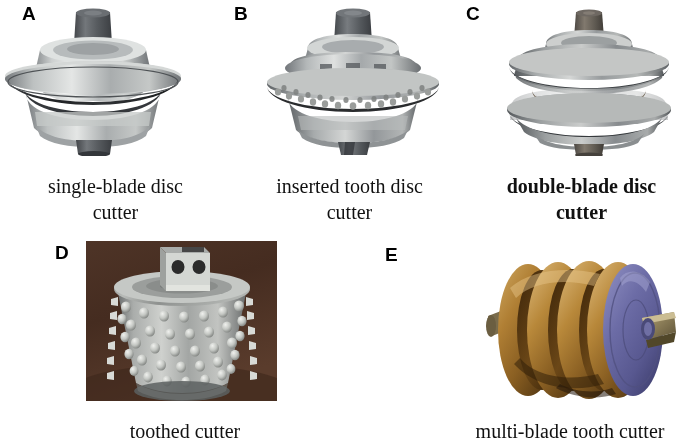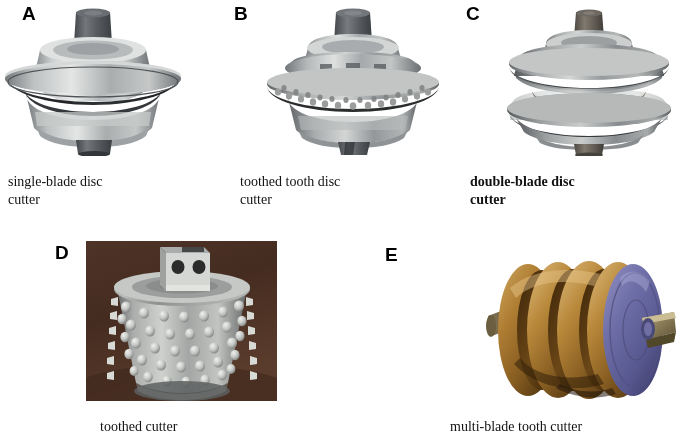--- a/index.html
+++ b/index.html
@@ -27,22 +27,23 @@
     font-size: 19px;
     color: #000000;
     line-height: 1;
     letter-spacing: -0.2px;
   }
 
   
   .caption {
     position: absolute;
     font-family: "Liberation Serif", serif;
-    font-size: 14px;
+    font-size: 20px;
     color: #111111;
+    text-align: center;
     line-height: 1.32;
   }
 
   
   .panel-img {
     position: absolute;
   }
   .panel-img svg { display: block; }
 
   
@@ -217,21 +218,21 @@
       <path d="M36,108 L146,108 L143,122 L39,122 Z" fill="#b7baba" opacity="0.6"></path>
       <path d="M36,122 C46,131 66,135 91,135 C116,135 136,131 146,122
                L142,130 C132,137 114,140 91,140 C68,140 50,137 40,130 Z" fill="#8f9395"></path>
 
       <path d="M76,134 L108,134 L105,147 L79,147 Z" fill="url(#bShaft)"></path>
       <path d="M83,134 L93,134 L91,147 L82,147 Z" fill="#2d3034" opacity="0.7"></path>
     </svg>
   </div>
 
   <div class="caption" style="left:240px; top:173px; width:219px;">
-    <div>toothed tooth disc</div>
+    <div>inserted tooth disc</div>
     <div>cutter</div>
   </div>
 
   <div class="panel-letter" style="left:466px; top:4px;">C</div>
 
   <div class="panel-img" style="left:496px; top:8px;">
     <svg width="190" height="148" viewBox="0 0 190 148">
       <defs>
         <linearGradient id="cMetal" x1="0" y1="0" x2="1" y2="0">
           <stop offset="0%" stop-color="#63676a"></stop>

